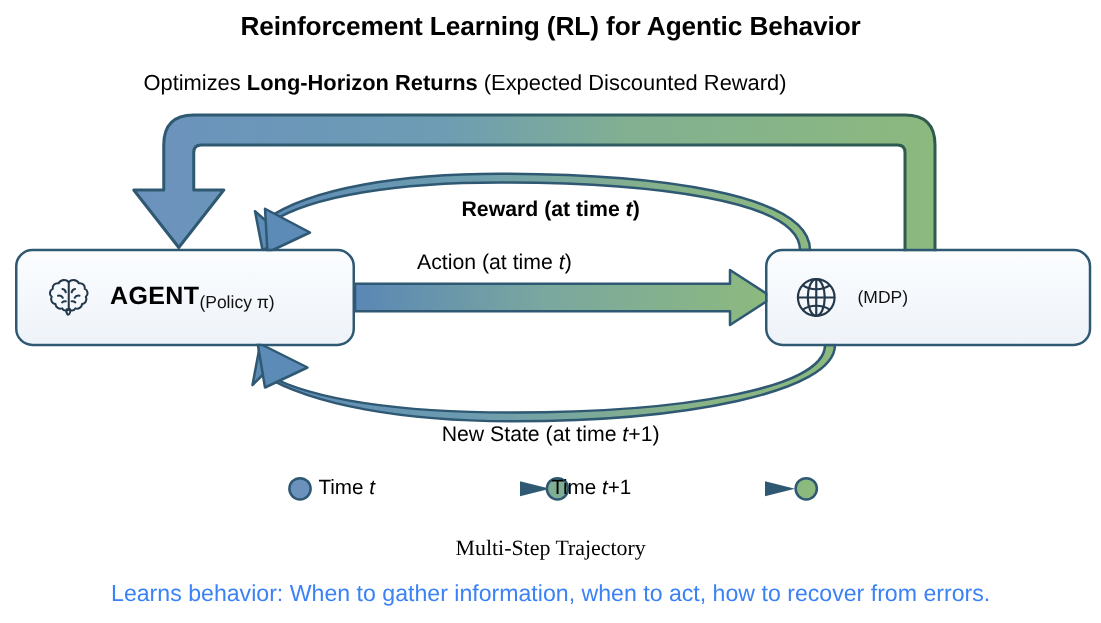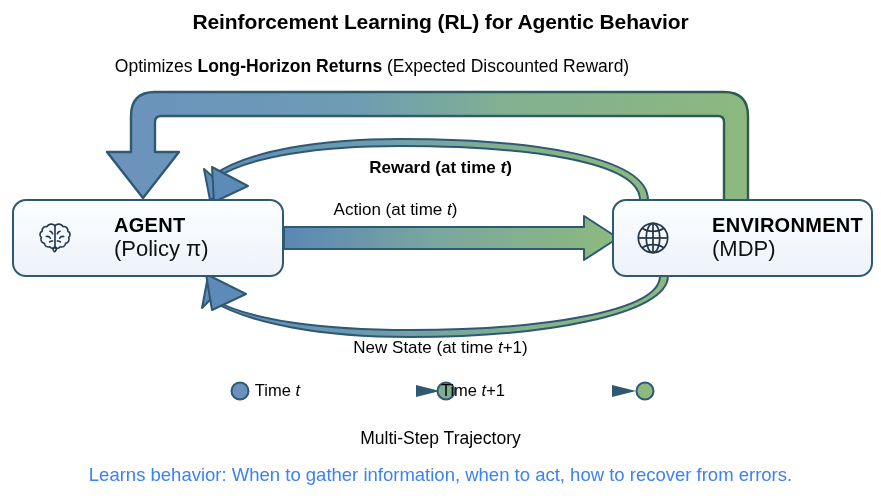--- a/index.html
+++ b/index.html
@@ -72,33 +72,31 @@
     flex: 0 0 auto;
     width: 46px;
     height: 46px;
     margin-right: 10px;
     display: flex;
     align-items: center;
     justify-content: center;
   }
   .node-text {
     display: flex;
-    flex-direction: column;
-    align-items: flex-start;
+    align-items: flex-end;
     line-height: 1.08;
-    margin-left: 26px;
   }
   .node-title {
     font-size: 20px;
     font-weight: bold;
     color: #000000;
     letter-spacing: 0.3px;
   }
   .node-sub {
-    font-size: 22px;
+    font-size: 14px;
     color: #111111;
   }
 
   
   #arrows {
     position: absolute;
     left: 0;
     top: 0;
     width: 881px;
     height: 498px;
@@ -132,20 +130,21 @@
   #tl-label-2 { left: 580px; width: 130px; }
   #traj-caption {
     position: absolute;
     left: 0;
     top: 428px;
     width: 881px;
     text-align: center;
     font-size: 17.5px;
     color: #000000;
     z-index: 5;
+    font-family: Liberation Serif, serif;
   }
 
   
   #footer-note {
     position: absolute;
     left: 0;
     top: 464px;
     width: 881px;
     text-align: center;
     font-size: 18.5px;
@@ -295,21 +294,20 @@
       <svg viewBox="0 0 48 48" width="44" height="44" xmlns="http://www.w3.org/2000/svg" fill="none" stroke="#24384a" stroke-width="1.9">
         <circle cx="24" cy="24" r="16"></circle>
         <ellipse cx="24" cy="24" rx="7.4" ry="16"></ellipse>
         <line x1="8" y1="24" x2="40" y2="24"></line>
         <line x1="24" y1="8" x2="24" y2="40"></line>
         <path d="M12.3 13.4c3 2.1 7.2 3.4 11.7 3.4s8.7-1.3 11.7-3.4"></path>
         <path d="M12.3 34.6c3-2.1 7.2-3.4 11.7-3.4s8.7 1.3 11.7 3.4"></path>
       </svg>
     </div>
     <div class="node-text">
-      <span class="node-title">ENVIRONMENT</span>
       <span class="node-sub">(MDP)</span>
     </div>
   </div>
 
   <div class="arrow-label" id="label-reward"><span>Reward (at time </span><i>t</i><span>)</span></div>
 
   <div class="arrow-label" id="label-action"><span>Action (at time </span><i>t</i><span>)</span></div>
 
   <div class="arrow-label" id="label-newstate"><span>New State (at time </span><i>t</i><span>+1)</span></div>
 

